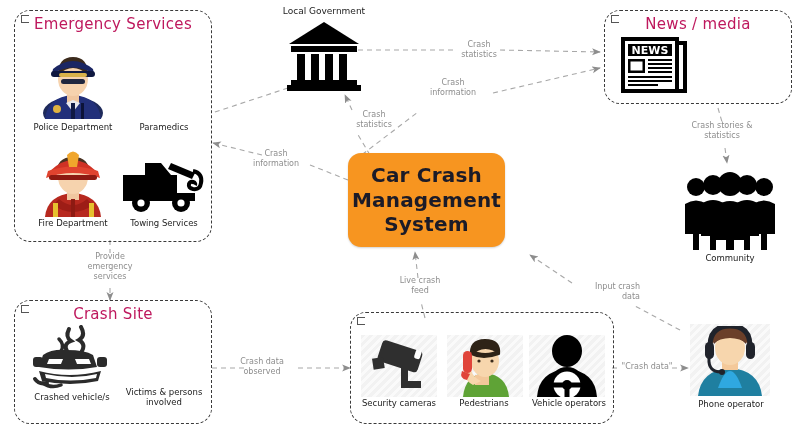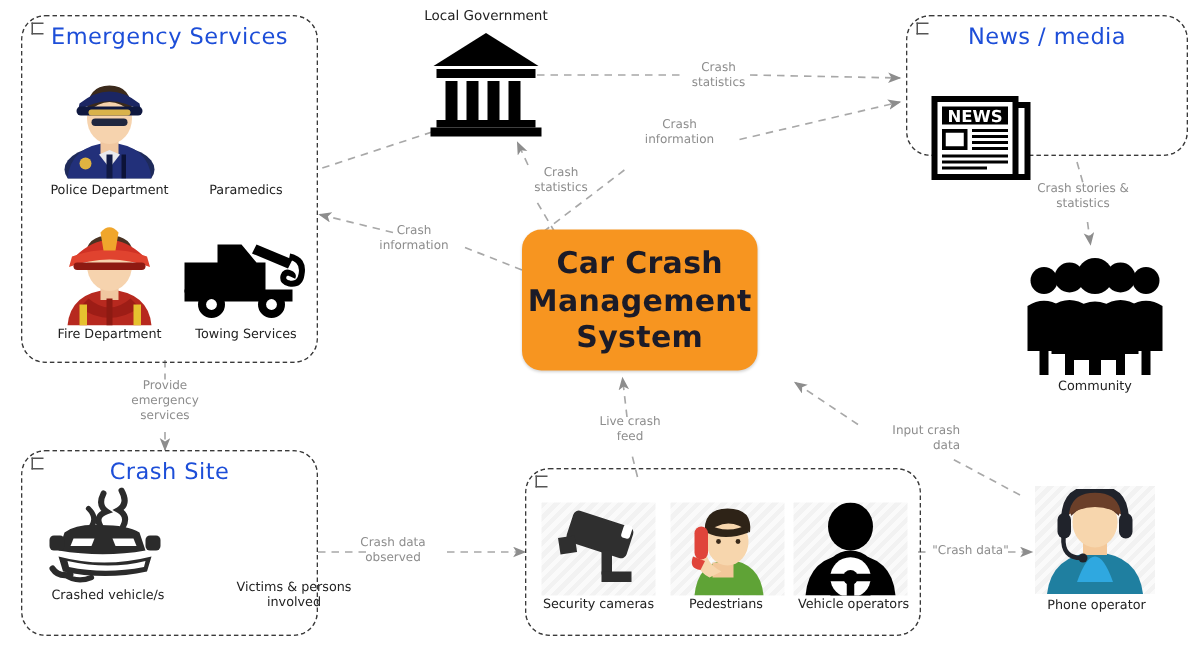--- a/index.html
+++ b/index.html
@@ -15,21 +15,21 @@
 
   .zone{
     position:absolute;
     border:1.4px dashed #3a3a3a;
     border-radius:16px;
     background:transparent;
   }
   .zone-title{
     position:absolute;left:0;right:0;top:4px;
     text-align:center;
-    font-size:15px;color:#1d4ed8;
+    font-size:15px;color:#be185d;
     letter-spacing:.3px;
   }
   .cap{
     position:absolute;
     text-align:center;
     font-size:8.5px;
     color:#222;
     line-height:1.15;
     white-space:pre-line;
   }
@@ -184,21 +184,21 @@
       <rect x="40" y="34" width="8" height="26" fill="#000"></rect>
       <rect x="54" y="34" width="8" height="26" fill="#000"></rect>
       <rect x="6" y="60" width="66" height="5" fill="#000"></rect>
       <rect x="2" y="65" width="74" height="6" fill="#000"></rect>
     </svg>
   </div>
 
   <div class="zone" style="left:604px;top:10px;width:186px;height:92px;">
     <div class="corner" style="left:6px;top:4px;"></div>
     <div class="zone-title">News / media</div>
-    <div class="ico" style="left:14px;top:26px;width:72px;height:58px;margin-top:27px;">
+    <div class="ico" style="left:14px;top:26px;width:72px;height:58px;">
       <svg viewBox="0 0 72 58" width="72" height="58">
         <rect x="10" y="4" width="58" height="52" fill="#000"></rect>
         <rect x="14" y="8" width="50" height="44" fill="#fff"></rect>
         <rect x="2" y="0" width="58" height="56" fill="#000"></rect>
         <rect x="6" y="4" width="50" height="48" fill="#fff"></rect>
         <rect x="9" y="7" width="44" height="12" fill="#000"></rect>
         <text x="31" y="17" font-family="DejaVu Sans, sans-serif" font-size="11" font-weight="bold" fill="#fff" text-anchor="middle">NEWS</text>
         <rect x="9" y="22" width="17" height="14" fill="#000"></rect>
         <rect x="11.5" y="24.5" width="12" height="9" fill="#fff"></rect>
         <g fill="#000">
@@ -253,21 +253,21 @@
           <path d="M32 60 q-10 4 -18 -2" fill="none" stroke="#2b2b2b" stroke-width="3.5" stroke-linecap="round"></path>
         </g>
         <g fill="#fff">
           <path d="M20 34 l14 0 l-2 5 l-14 0z"></path>
           <path d="M46 34 l14 0 l2 5 l-14 0z"></path>
           <path d="M16 49 q28 6 52 0 l-1 4 q-26 5 -50 0z"></path>
         </g>
       </svg>
     </div>
     <div class="cap" style="left:2px;top:92px;width:110px;">Crashed vehicle/s</div>
-    <div class="cap" style="left:104px;top:87px;width:90px;margin-left:32px;">Victims &amp; persons
+    <div class="cap" style="left:104px;top:87px;width:90px;">Victims &amp; persons
 involved</div>
   </div>
 
   <div class="zone" style="left:350px;top:312px;width:262px;height:110px;">
     <div class="corner" style="left:6px;top:4px;"></div>
 
     <div class="hatch" style="left:10px;top:22px;width:76px;height:62px;"></div>
     <div class="ico" style="left:12px;top:26px;width:72px;height:56px;">
       <svg viewBox="0 0 72 56" width="72" height="56">
         <g fill="#2f2f2f">

